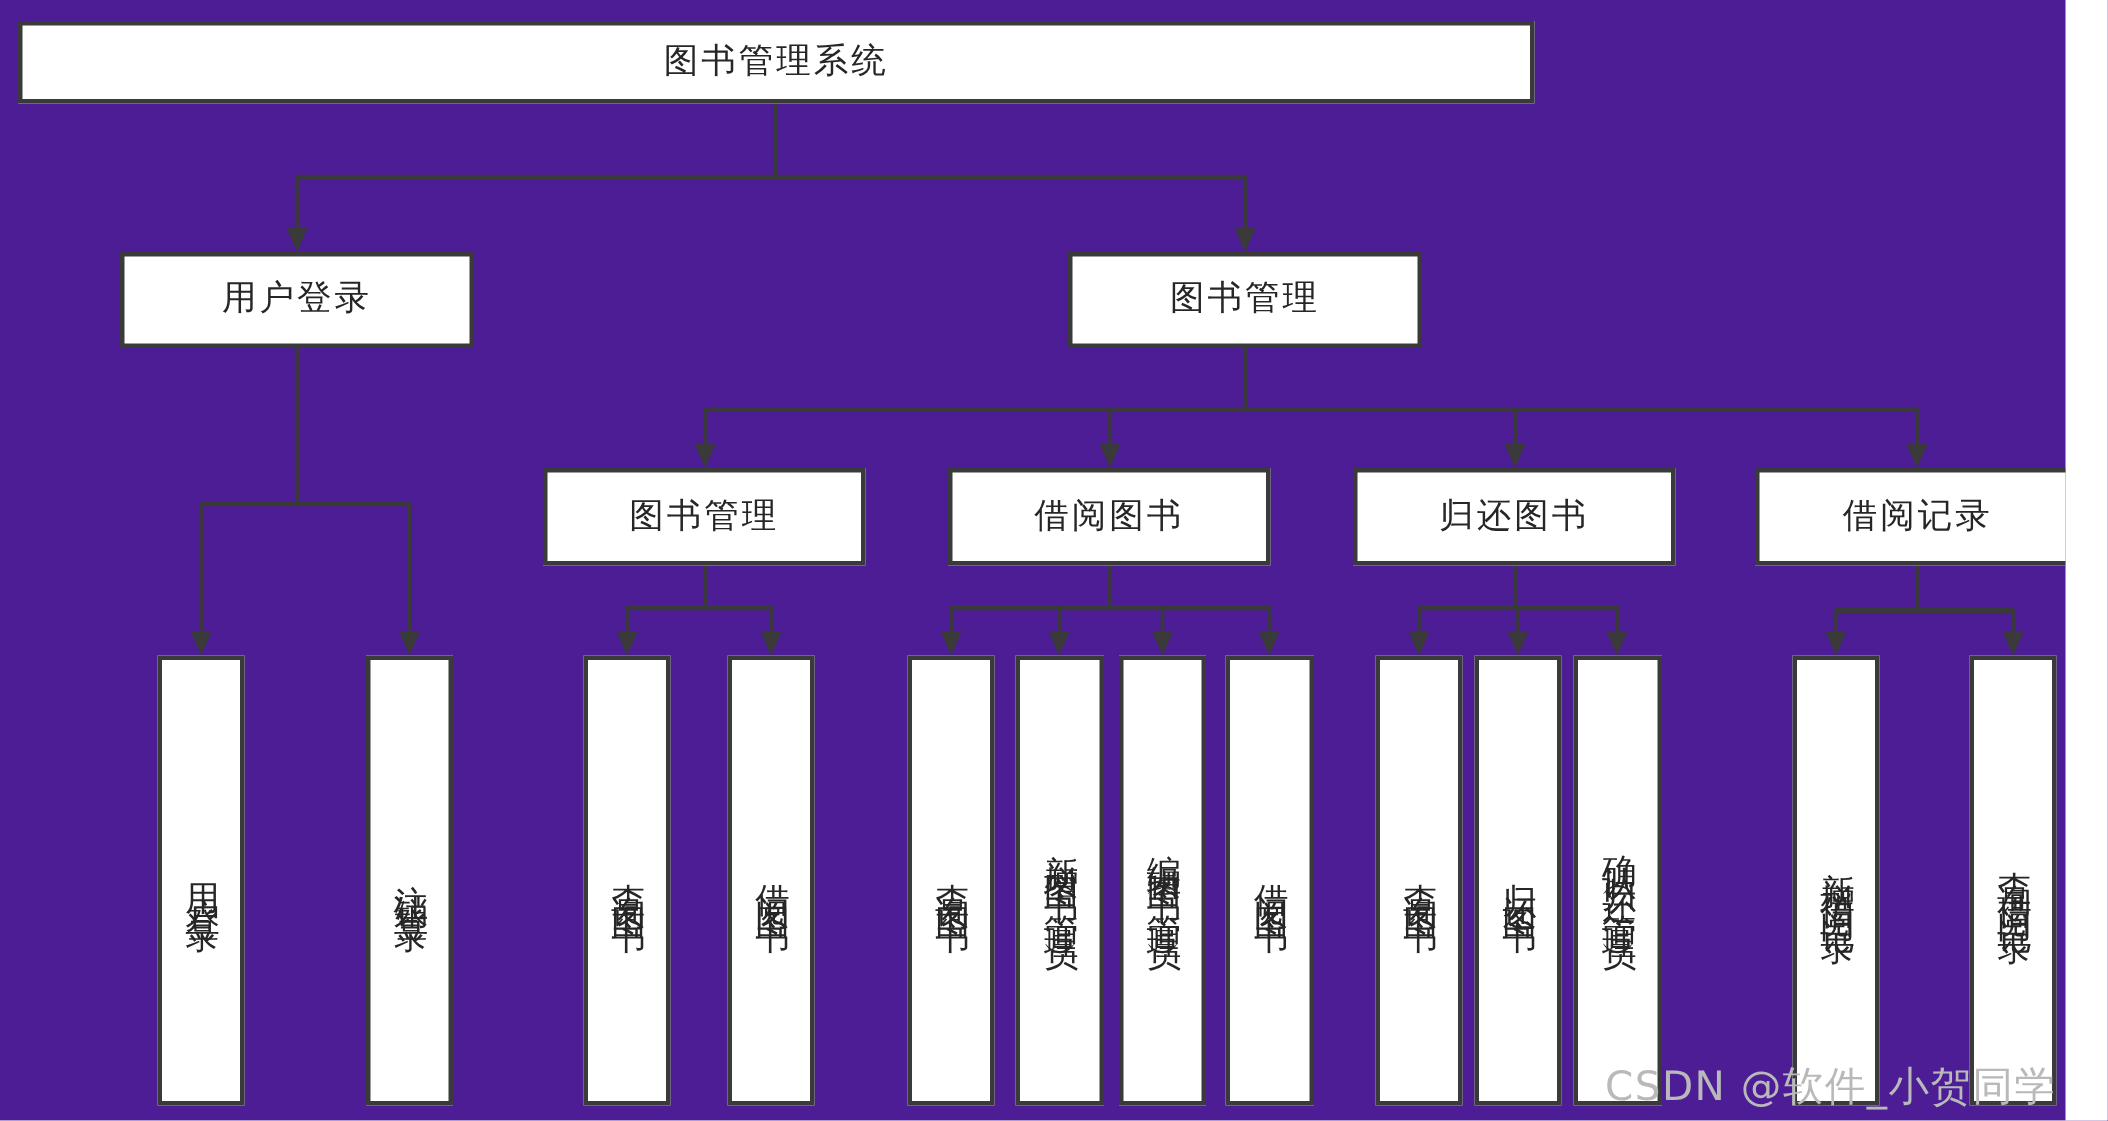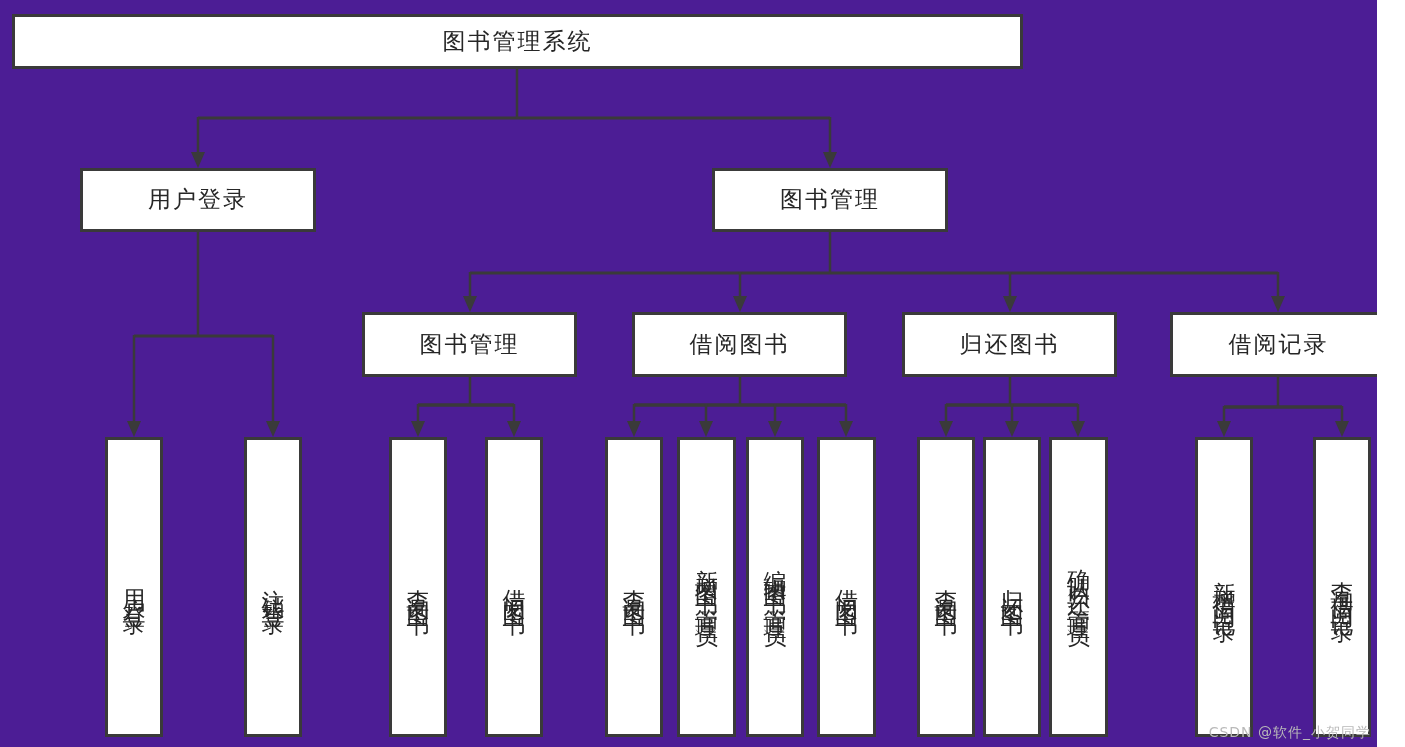--- a/index.html
+++ b/index.html
@@ -70,21 +70,21 @@
   .lf-8  { left: 817px;  width: 59px; }
   .lf-9  { left: 917px;  }
   .lf-10 { left: 983px;  }
   .lf-11 { left: 1049px; width: 59px; }
   .lf-12 { left: 1195px; }
   .lf-13 { left: 1313px; }
   .watermark {
     position: absolute;
     right: 6px;
     bottom: 5px;
-    font-size: 14px;
+    font-size: 27px;
     color: #b9b9b9;
     letter-spacing: 1px;
     white-space: nowrap;
   }
 </style>
 </head>
 <body>
 
 <div class="canvas">
 

